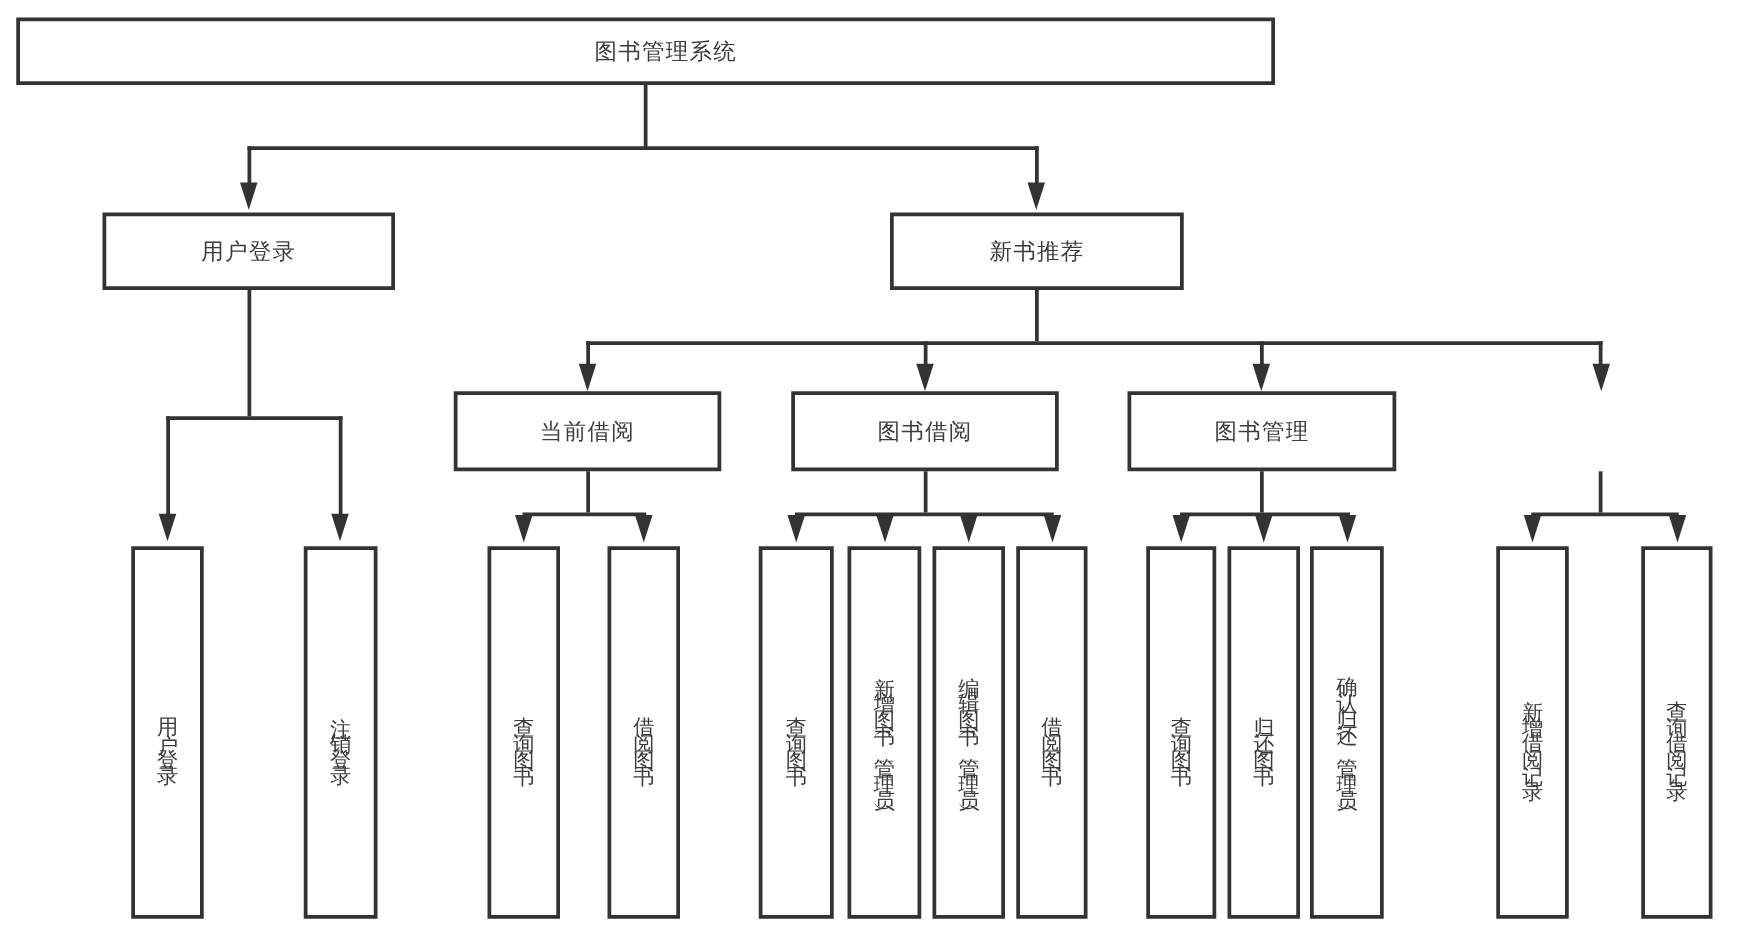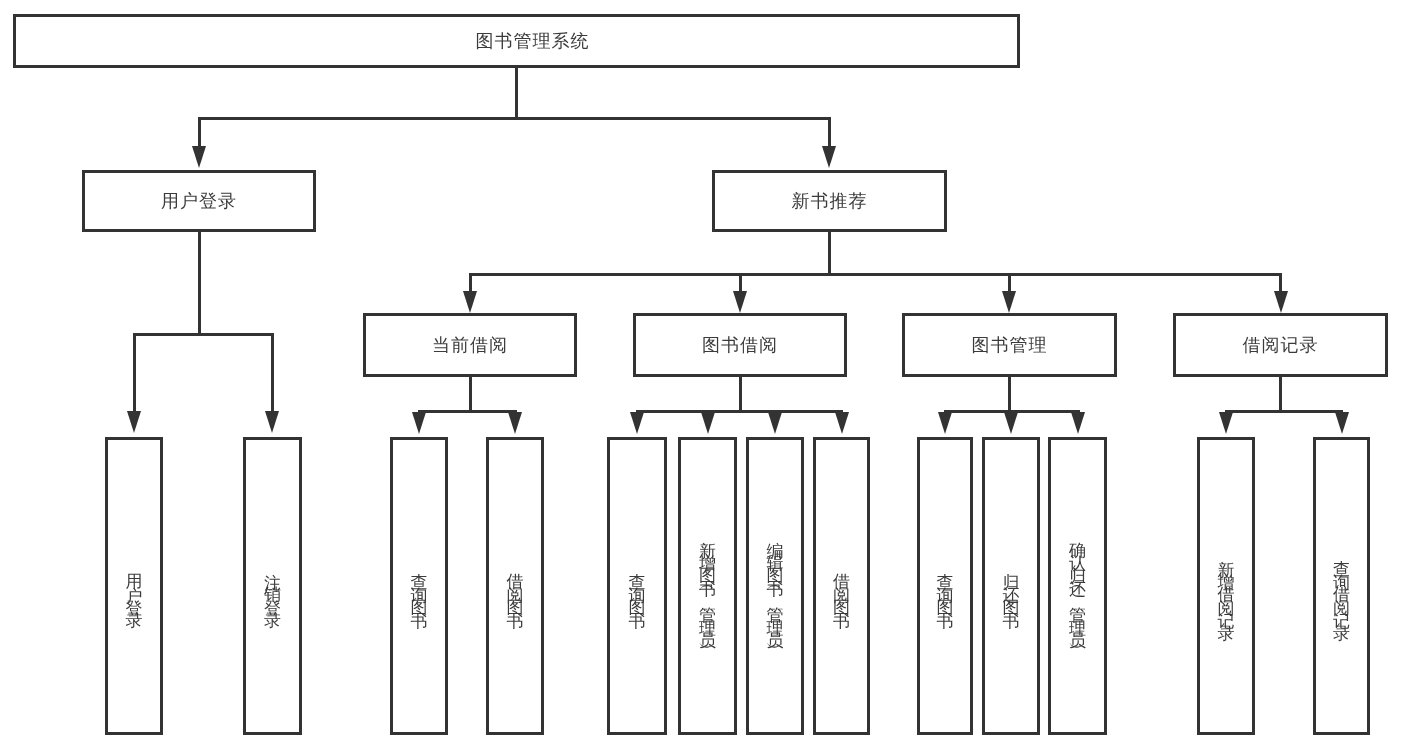--- a/index.html
+++ b/index.html
@@ -81,21 +81,20 @@
   <div class="vl" style="left:1008px; top:273px; height:20px;"></div>
   <div class="vl" style="left:1279px; top:273px; height:20px;"></div>
   <div class="arrow" style="left:463px;  top:291px;"></div>
   <div class="arrow" style="left:733px;  top:291px;"></div>
   <div class="arrow" style="left:1002px; top:291px;"></div>
   <div class="arrow" style="left:1274px; top:291px;"></div>
 
   <div class="box" style="left:363px;  top:313px; width:214px; height:64px;">当前借阅</div>
   <div class="box" style="left:633px;  top:313px; width:214px; height:64px;">图书借阅</div>
   <div class="box" style="left:902px;  top:313px; width:215px; height:64px;">图书管理</div>
-  <div class="box" style="left:1173px; top:313px; width:215px; height:64px;">借阅记录</div>
 
   <div class="vl" style="left:469px; top:377px; height:33px;"></div>
   <div class="hl" style="left:418px; top:410px; width:99px;"></div>
   <div class="arrow" style="left:412px; top:412px;"></div>
   <div class="arrow" style="left:508px; top:412px;"></div>
 
   <div class="vl" style="left:739px; top:377px; height:33px;"></div>
   <div class="hl" style="left:636px; top:410px; width:207px;"></div>
   <div class="arrow" style="left:630px; top:412px;"></div>
   <div class="arrow" style="left:701px; top:412px;"></div>

